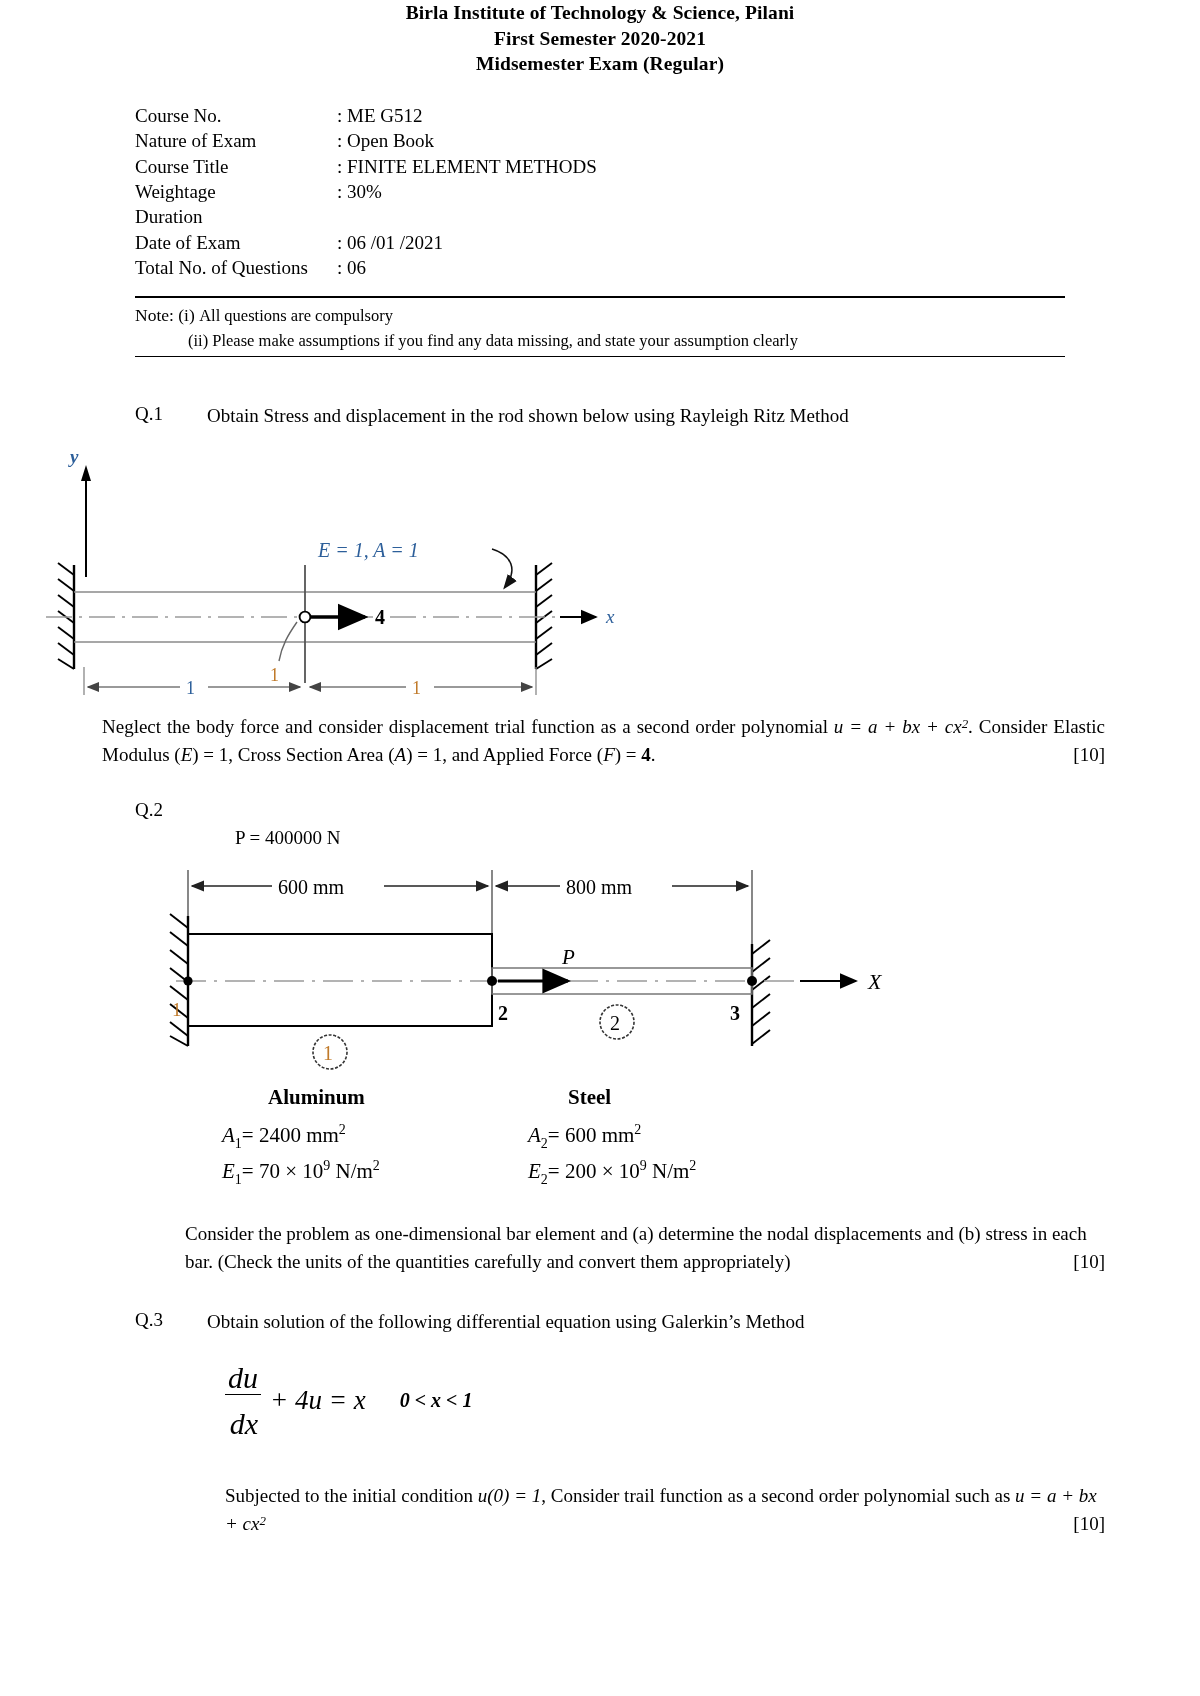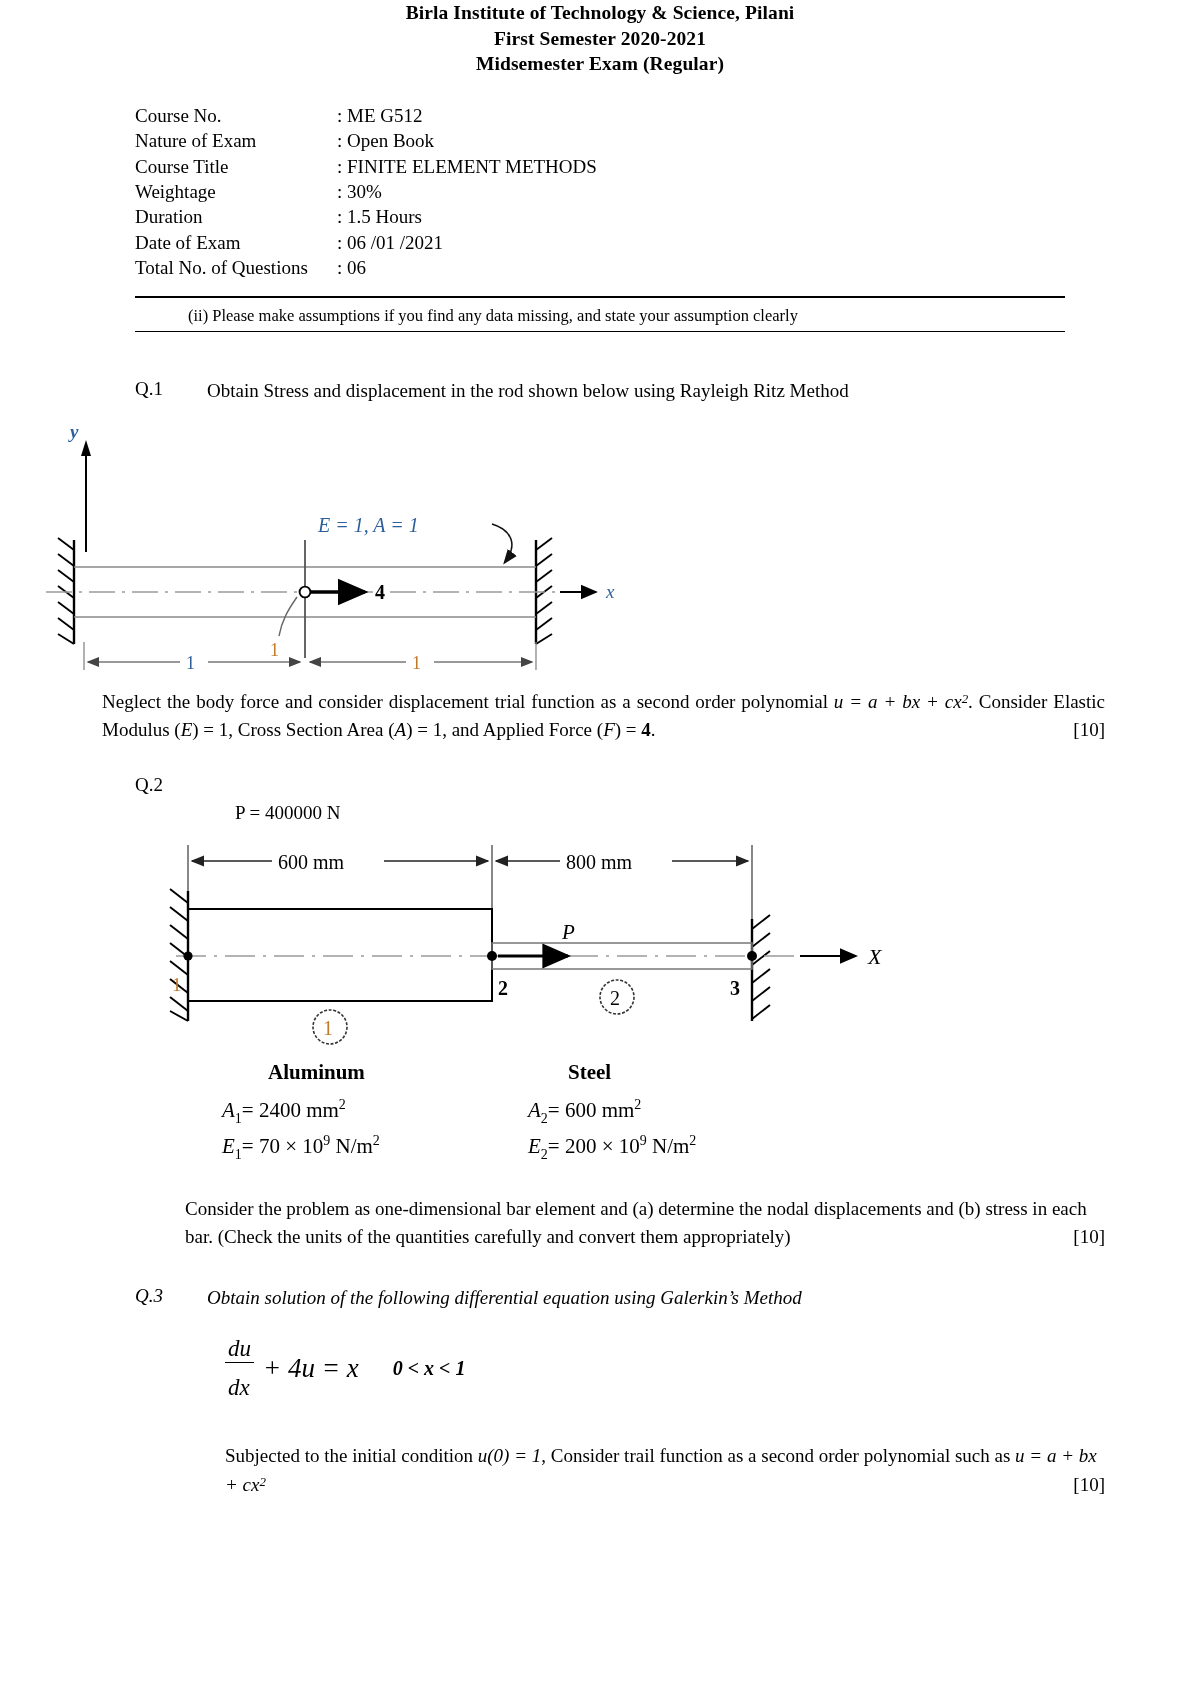--- a/index.html
+++ b/index.html
@@ -87,21 +87,21 @@
   }
   .q-num {
     flex: 0 0 72px;
     width: 72px;
   }
   .q-num.wide { flex: 0 0 100px; width: 100px; }
   .q-text { flex: 1; line-height: 1.4; }
 
   .q1-head { margin-top: 46px; }
   .q2-head { margin-top: 30px; }
-  .q3-head { margin-top: 34px; font-style: italic; }
+  .q3-head { margin-top: 34px; }
 
   .para {
     margin-left: 102px;
     margin-right: 95px;
     font-size: 19px;
     line-height: 1.46;
     text-align: justify;
     position: relative;
   }
   .para-q2 {
@@ -134,23 +134,23 @@
     margin-left: 225px;
     margin-top: 26px;
     font-size: 27px;
     font-family: "Liberation Serif", "DejaVu Serif", serif;
     display: flex;
     align-items: center;
   }
   .frac {
     display: inline-block;
     vertical-align: middle;
-    text-align: left;
+    text-align: right;
     font-style: italic;
-    font-size: 23px;
+    font-size: 30px;
     line-height: 1.05;
   }
   .frac .num { display: block; padding: 0 3px 1px 3px; }
   .frac .den { display: block; border-top: 1.6px solid #000; padding: 13px 3px 0 3px; }
   .eq-rest { font-style: italic; margin-left: 9px; }
   .eq-cond { font-size: 20px; font-style: italic; margin-left: 34px; font-weight: bold; }
 
   .q3-tail {
     margin-left: 225px;
     margin-top: 42px;
@@ -182,35 +182,35 @@
     <div class="info-row">
       <span class="info-label">Course Title</span>
       <span class="info-value">: FINITE ELEMENT METHODS</span>
     </div>
     <div class="info-row">
       <span class="info-label">Weightage</span>
       <span class="info-value">:  30%</span>
     </div>
     <div class="info-row">
       <span class="info-label">Duration</span>
-      <span class="info-value">: 1.5 Hours</span>
     </div>
     <div class="info-row">
       <span class="info-label">Date of Exam</span>
       <span class="info-value">: 06 /01 /2021</span>
     </div>
     <div class="info-row">
       <span class="info-label">Total No. of Questions</span>
       <span class="info-value">: 06</span>
     </div>
   </div>
 
   <div class="rule-zone">
     <hr class="hr-thick">
     <div class="note-block">
+      <div class="note-line-1"><span>Note: (i) </span><span class="note-small">All questions are compulsory</span></div>
       <div class="note-line-2"><span class="note-small">(ii) Please make assumptions if you find any data missing, and state your assumption clearly</span></div>
     </div>
     <hr class="hr-thin">
   </div>
 
   <div class="q-block q1-head">
     <div class="q-row">
       <span class="q-num">Q.1</span>
       <span class="q-text">Obtain Stress and displacement in the rod shown below using Rayleigh Ritz Method</span>
     </div>

